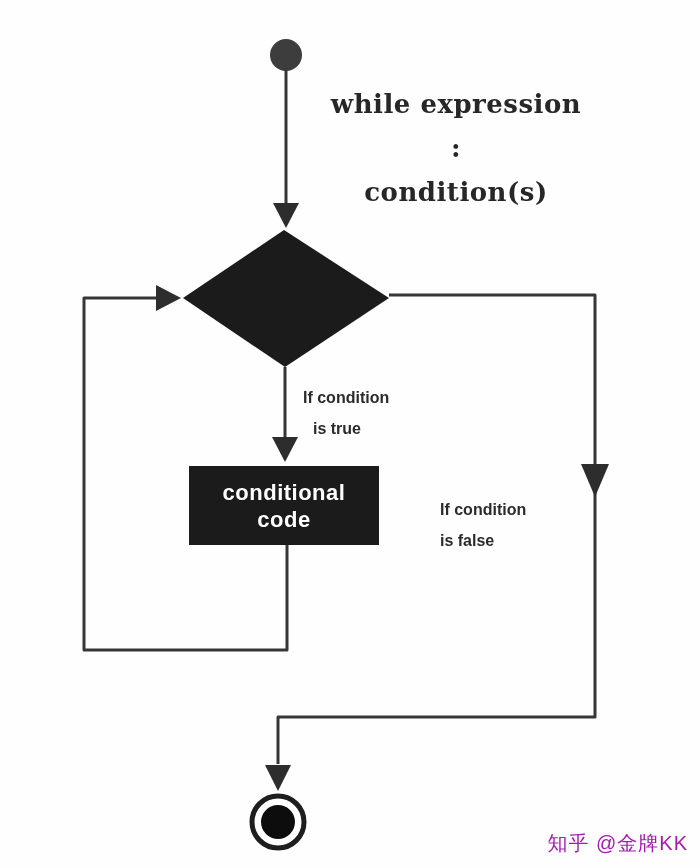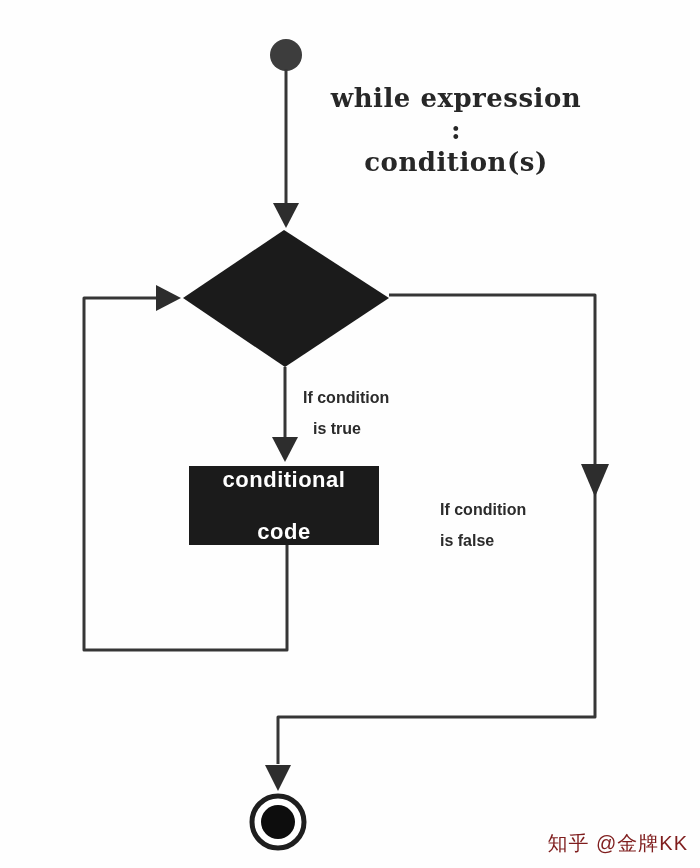--- a/index.html
+++ b/index.html
@@ -24,21 +24,21 @@
     position: absolute;
   }
   .code-note {
     left: 322px;
     top: 82px;
     width: 268px;
     text-align: center;
     font-family: "DejaVu Serif", serif;
     font-weight: bold;
     font-size: 26px;
-    line-height: 32px;
+    line-height: 44px;
     color: #272727;
     letter-spacing: 0.5px;
   }
   .node-label {
     color: #ffffff;
     font-weight: bold;
     text-align: center;
   }
   .condition-label {
     left: 186px;
@@ -47,21 +47,21 @@
     font-size: 21px;
     letter-spacing: 0.5px;
   }
   .box-label {
     left: 189px;
     top: 466px;
     width: 190px;
     height: 79px;
     display: flex;
     flex-direction: column;
-    justify-content: space-between;
+    justify-content: center;
     font-size: 22px;
     line-height: 27px;
     letter-spacing: 0.5px;
   }
   .branch-label {
     font-weight: bold;
     font-size: 16px;
     line-height: 31px;
     color: #2b2b2b;
   }
@@ -73,21 +73,21 @@
     padding-left: 10px;
   }
   .false-label {
     left: 440px;
     top: 494px;
   }
   .watermark {
     right: 12px;
     top: 830px;
     font-size: 20px;
-    color: #7f1d1d;
+    color: #a21caf;
     letter-spacing: 1px;
   }
 </style>
 </head>
 <body>
 
 <div id="canvas">
 
   <svg id="flow-svg" width="700" height="868" viewBox="0 0 700 868">
 

